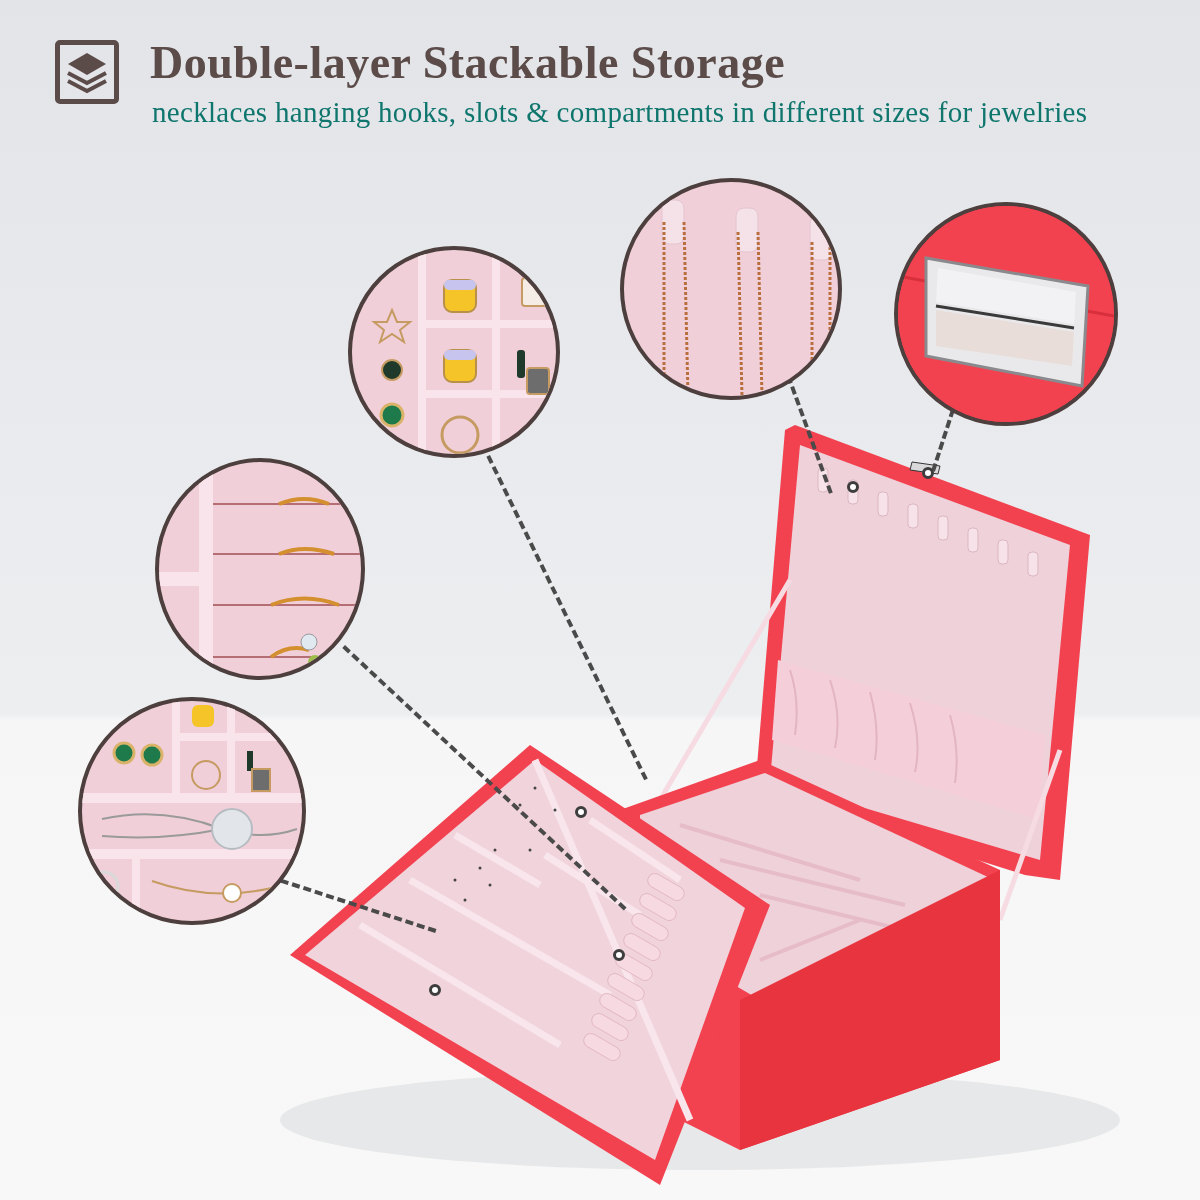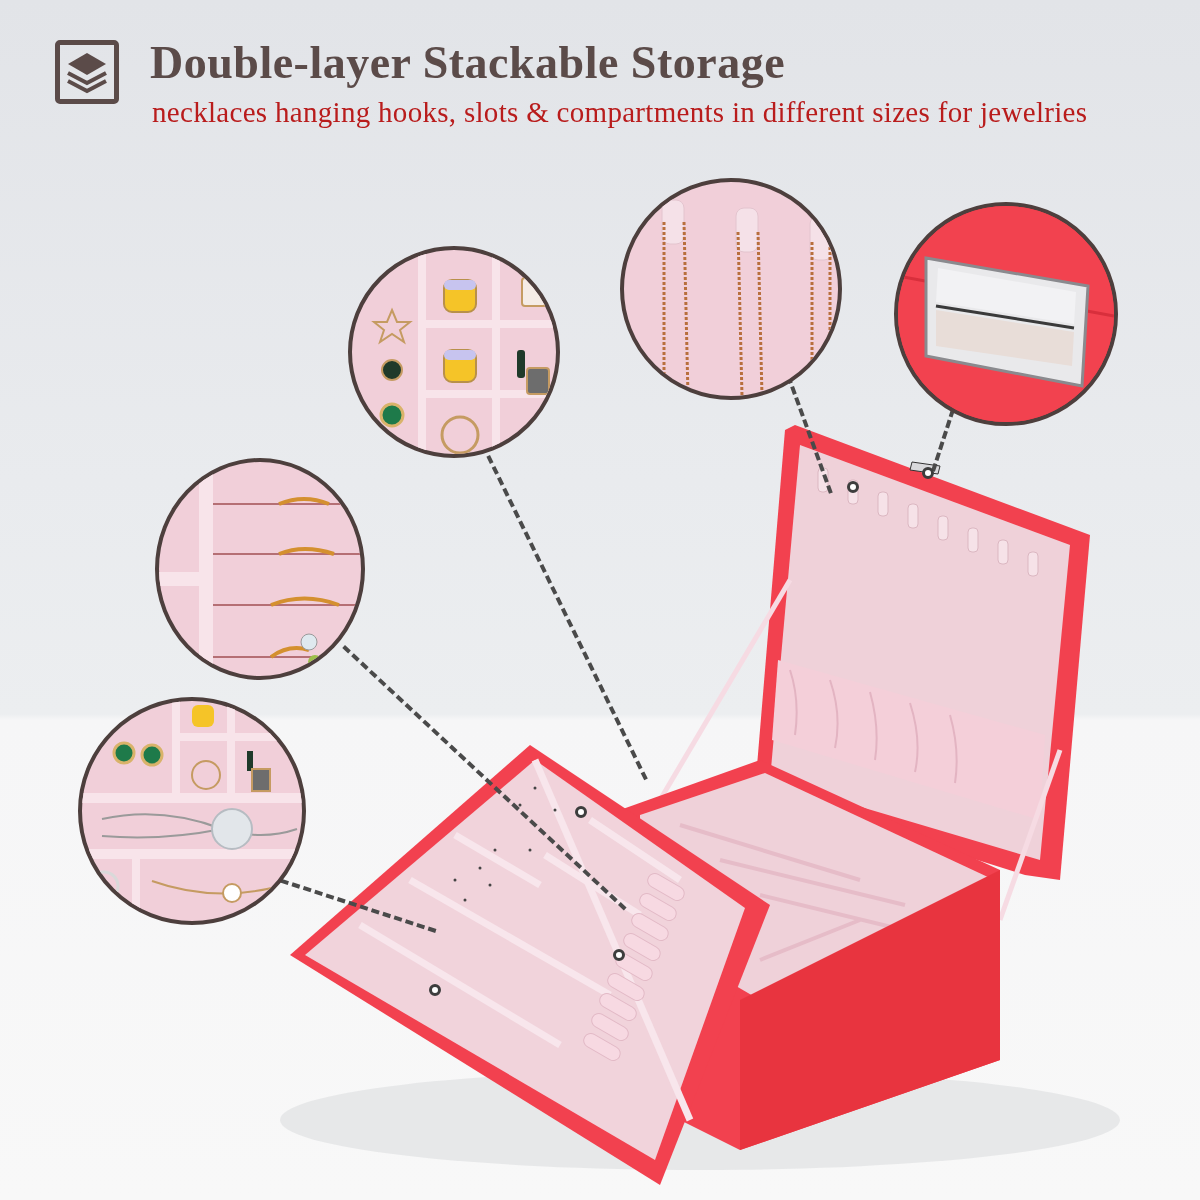--- a/index.html
+++ b/index.html
@@ -3,21 +3,21 @@
 <meta charset="utf-8">
 <style>
   html,body{margin:0;padding:0;}
   body{width:1200px;height:1200px;position:relative;overflow:hidden;
     background:linear-gradient(180deg,#e2e4e8 0%,#e9ebee 40%,#eceef0 59.5%,#f6f6f7 60%,#f8f8f8 100%);
     font-family:"Liberation Serif","DejaVu Serif",serif;}
   .abs{position:absolute;}
   
   .hdr-icon{left:55px;top:40px;width:64px;height:64px;border:5px solid #5b4b49;border-radius:5px;box-sizing:border-box;}
   .hdr-title{left:150px;top:36px;font-size:46px;font-weight:bold;color:#5b4b49;letter-spacing:0.5px;white-space:nowrap;}
-  .hdr-sub{left:152px;top:96px;font-size:29px;color:#b91c1c;white-space:nowrap;letter-spacing:0.3px;}
+  .hdr-sub{left:152px;top:96px;font-size:29px;color:#0f766e;white-space:nowrap;letter-spacing:0.3px;}
   
   .circle{border:4px solid #4d3f3d;border-radius:50%;overflow:hidden;background:#f1cfd9;box-sizing:border-box;}
   .circle.red{background:#f2424f;}
   .leader{position:absolute;border-top:4px dashed #4a4a4a;transform-origin:0 0;height:0;}
   .dot{position:absolute;width:12px;height:12px;border:3px solid #3d3d3d;border-radius:50%;background:#fff;box-sizing:border-box;transform:translate(-50%,-50%);}
 </style>
 </head>
 <body>
 
 <div class="abs hdr-icon">

